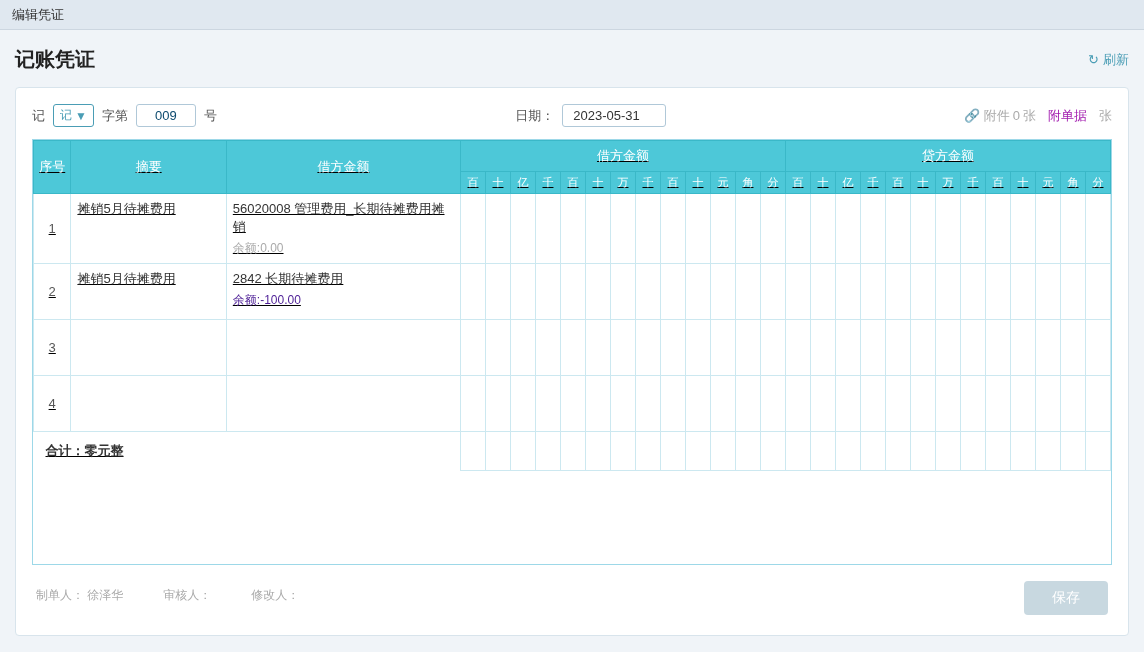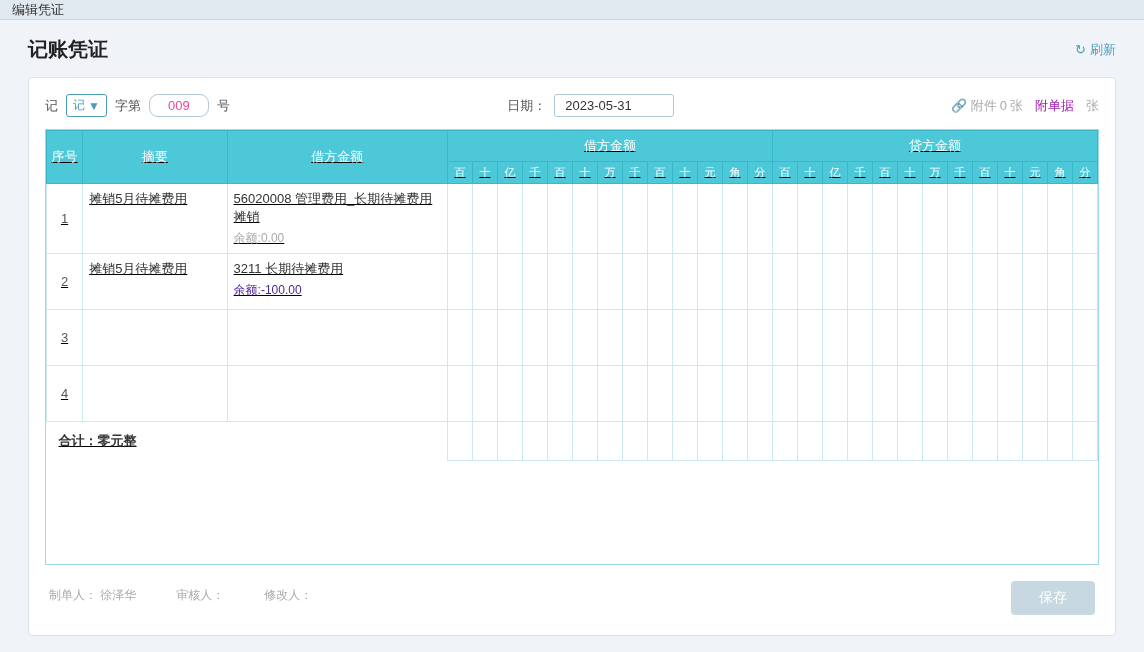--- a/index.html
+++ b/index.html
@@ -17,27 +17,27 @@
       background: #f0f4f8;
       display: flex;
       flex-direction: column;
     }
     .title-bar {
       background: #e0e8f0;
       padding: 6px 12px;
       font-size: 13px;
       color: #333;
       border-bottom: 1px solid #ccd6e0;
-      height: 20px;
+      height: 30px;
       display: flex;
       align-items: center;
     }
     .main-content {
       flex: 1;
-      padding: 16px 28px;
+      padding: 16px 15px;
       display: flex;
       flex-direction: column;
       overflow: hidden;
     }
     .page-header {
       display: flex;
       justify-content: space-between;
       align-items: center;
       margin-bottom: 14px;
     }
@@ -82,34 +82,34 @@
       border-radius: 3px;
       padding: 2px 6px;
       font-size: 12px;
       cursor: pointer;
       display: flex;
       align-items: center;
       gap: 3px;
     }
     .meta-num-input {
       border: 1px solid #b0c8d8;
-      border-radius: 9px;
+      border-radius: 3px;
       padding: 3px 8px;
       font-size: 13px;
       width: 60px;
       text-align: center;
-      color: #ec4899;
+      color: #0c4a6e;
     }
     .date-input {
       border: 1px solid #b0c8d8;
       border-radius: 3px;
       padding: 3px 10px;
       font-size: 13px;
       color: #333;
-      width: 120px;
+      width: 104px;
     }
     .attach-area {
       display: flex;
       align-items: center;
       gap: 12px;
       margin-left: auto;
     }
     .attach-link {
       color: #999;
       font-size: 13px;
@@ -334,21 +334,21 @@
                 <td class="amount-cell"></td>
                 <td class="amount-cell"></td>
                 <td class="amount-cell"></td>
                 <td class="amount-cell"></td>
                 <td class="amount-cell"></td>
               </tr>
               <tr>
                 <td class="center">2</td>
                 <td style="vertical-align: top; padding: 6px;">摊销5月待摊费用</td>
                 <td style="vertical-align: top; padding: 6px;">
-                  <div class="subject-text">3211 长期待摊费用</div>
+                  <div class="subject-text">2842 长期待摊费用</div>
                   <div class="balance-text negative">余额:-100.00</div>
                 </td>
                 <td class="amount-cell"></td>
                 <td class="amount-cell"></td>
                 <td class="amount-cell"></td>
                 <td class="amount-cell"></td>
                 <td class="amount-cell"></td>
                 <td class="amount-cell"></td>
                 <td class="amount-cell"></td>
                 <td class="amount-cell"></td>

